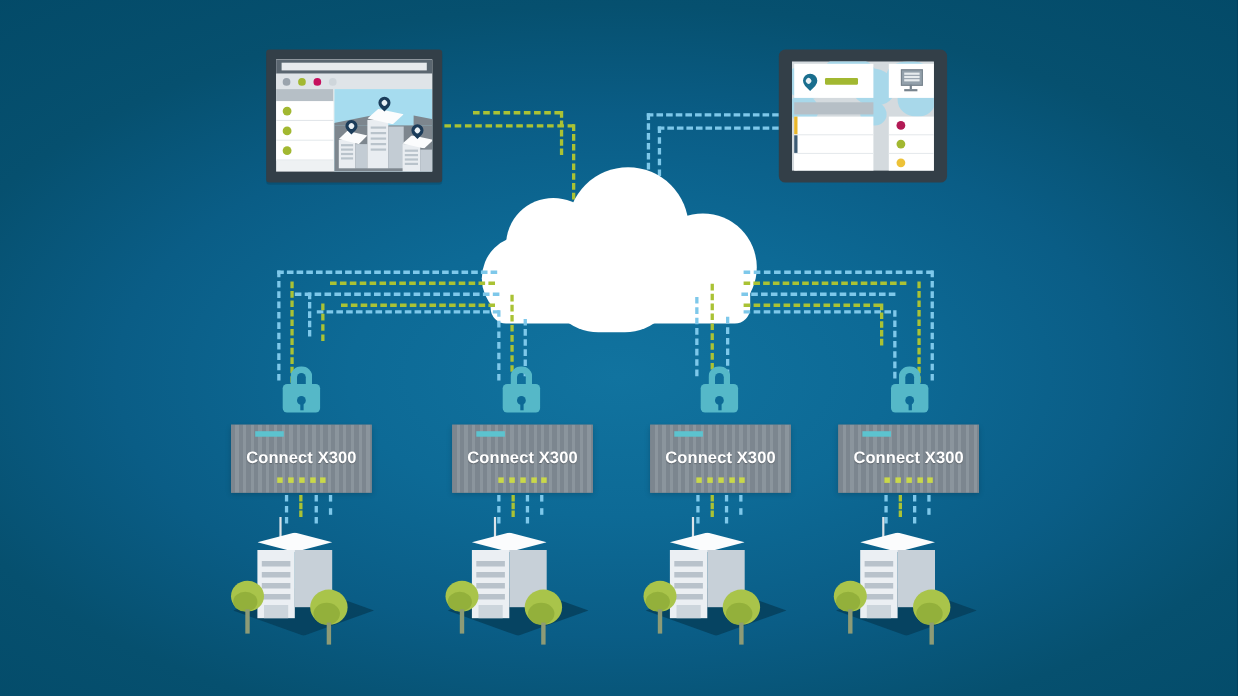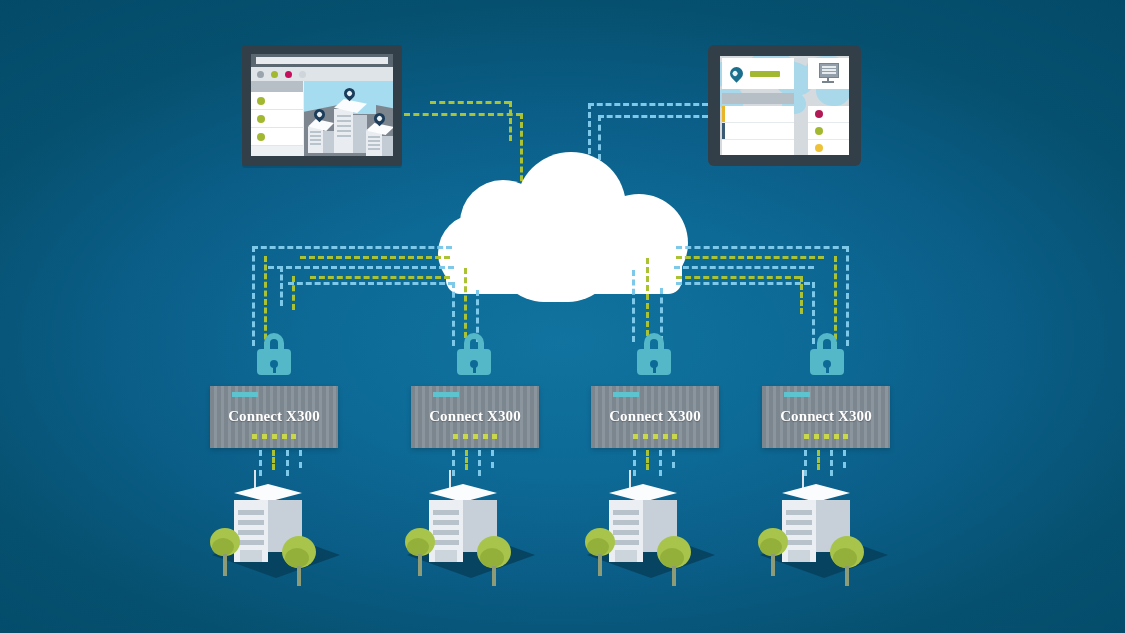--- a/index.html
+++ b/index.html
@@ -1,18 +1,18 @@
 <!DOCTYPE html>
 <html><head>
 <meta charset="utf-8">
 <style>
   html,body{margin:0;padding:0;background:#023e5c;}
   #stage{
     position:relative;width:1125px;height:633px;overflow:hidden;
-    font-family:Liberation Serif, serif;
+    font-family:Liberation Sans, sans-serif;
     background:
       radial-gradient(ellipse 78% 72% at 50% 54%, #11739f 0%, #0d6a96 28%, #0a5d86 52%, #06506f 74%, #034a68 100%);
   }
   .abs{position:absolute;}
 
   
   .dh{position:absolute;height:0;border-top-width:3px;border-top-style:dashed;}
   .dv{position:absolute;width:0;border-left-width:3px;border-left-style:dashed;}
   .blue{border-color:#7ec8ea;}
   .grn{border-color:#aac234;}

